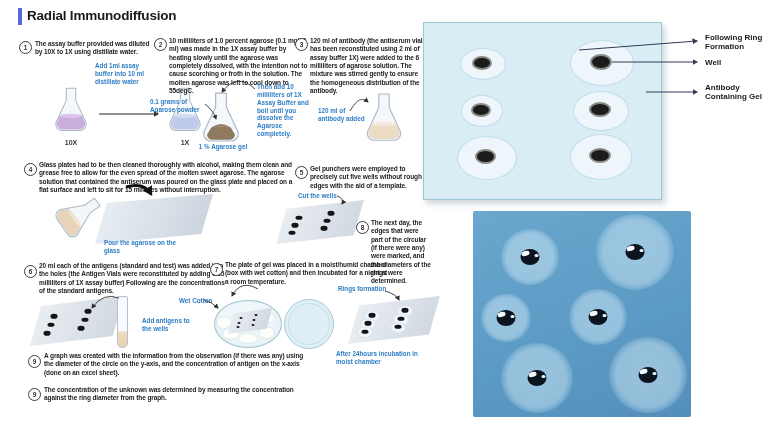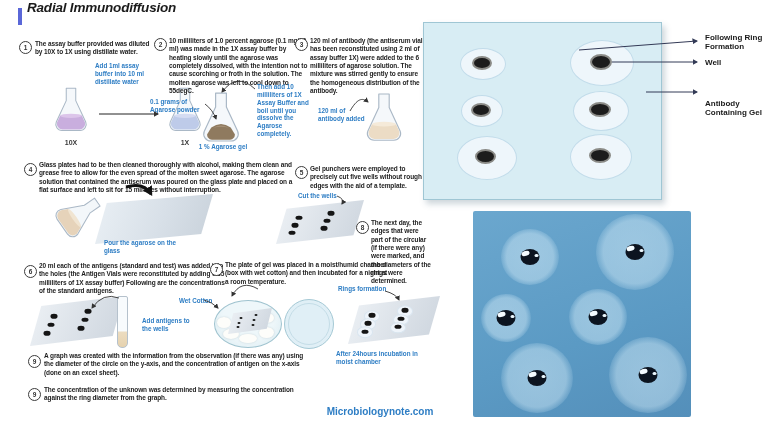--- a/index.html
+++ b/index.html
@@ -46,21 +46,21 @@
   .pwell .hl2{position:absolute;right:1.5px;top:5px;width:3.5px;height:3px;border-radius:50%;background:#eaf6fc;}
   .footer{font-size:10px;font-weight:700;color:#2d7dc4;text-align:center;}
   svg.overlay{position:absolute;left:0;top:0;pointer-events:none;}
 </style>
 </head>
 <body>
 
 <div id="canvas">
 
   <div class="abs title-bar" style="left:18px;top:8px;"></div>
-  <div class="abs page-title" style="left:27px;top:0;font-style:italic;">Radial Immunodiffusion</div>
+  <div class="abs page-title" style="left:27px;top:8px;">Radial Immunodiffusion</div>
 
   <div class="abs ncircle" style="left:19px;top:41px;">1</div>
   <div class="abs stext" style="left:35px;top:40px;width:118px;">The assay buffer provided was diluted by 10X to 1X using distillate water.</div>
   <div class="abs blab" style="left:95px;top:62px;width:58px;">Add 1ml assay buffer into 10 ml distillate water</div>
   <div class="abs" style="left:52px;top:87px;">
     <svg width="38" height="50" viewBox="0 0 40 52">
       <path d="M15 1 H25 V14 L35.5 36.5 A6.5 6.5 0 0 1 29.5 45.5 H10.5 A6.5 6.5 0 0 1 4.5 36.5 L15 14 Z" fill="#f5f8fb" stroke="#aab8c6" stroke-width="1.1" stroke-linejoin="round"></path>
       <path d="M8.5 30 H31.5 L34.6 36.8 A6 6 0 0 1 29.3 44.4 H10.7 A6 6 0 0 1 5.4 36.8 Z" fill="#c9aede"></path>
       <ellipse cx="20" cy="30" rx="11.5" ry="2.2" fill="#dcc5ea"></ellipse>
     </svg>
@@ -180,38 +180,37 @@
       <div class="pdot" style="left:58%;top:47%;"></div>
       <div class="pdot" style="left:54%;top:64%;"></div>
   </div>
   <div class="abs blab" style="left:336px;top:350px;width:100px;">After 24hours incubation in moist chamber</div>
 
   <div class="abs ncircle" style="left:28px;top:355px;">9</div>
   <div class="abs stext" style="left:44px;top:352px;width:268px;">A graph was created with the information from the observation (if there was any) using the diameter of the circle on the y-axis, and the concentration of antigen on the x-axis (done on an excel sheet).</div>
   <div class="abs ncircle" style="left:28px;top:388px;">9</div>
   <div class="abs stext" style="left:44px;top:386px;width:265px;">The concentration of the unknown was determined by measuring the concentration against the ring diameter from the graph.</div>
 
-  <div class="abs footer" style="left:290px;top:406px;width:180px;">Microbiologynote.com</div>
 
   <div class="abs gel-rect" style="left:423px;top:22px;width:237px;height:176px;"></div>
   <div class="abs halo" style="left:460px;top:48px;width:44px;height:30px;"></div>
   <div class="abs dwell" style="left:472px;top:56px;width:20px;height:14px;"></div>
   <div class="abs halo" style="left:570px;top:40px;width:62px;height:44px;"></div>
   <div class="abs dwell" style="left:590px;top:54px;width:22px;height:16px;"></div>
   <div class="abs halo" style="left:461px;top:95px;width:40px;height:30px;"></div>
   <div class="abs dwell" style="left:471px;top:103px;width:20px;height:14px;"></div>
   <div class="abs halo" style="left:573px;top:91px;width:54px;height:38px;"></div>
   <div class="abs dwell" style="left:589px;top:102px;width:22px;height:15px;"></div>
   <div class="abs halo" style="left:457px;top:136px;width:58px;height:42px;"></div>
   <div class="abs dwell" style="left:475px;top:149px;width:21px;height:15px;"></div>
   <div class="abs halo" style="left:570px;top:134px;width:60px;height:44px;"></div>
   <div class="abs dwell" style="left:589px;top:148px;width:22px;height:15px;"></div>
   <div class="abs rlabel" style="left:705px;top:33px;width:60px;">Following Ring Formation</div>
   <div class="abs rlabel" style="left:705px;top:58px;width:60px;">Well</div>
-  <div class="abs rlabel" style="left:705px;top:99px;width:62px;">Antibody Containing Gel</div>
+  <div class="abs rlabel" style="left:705px;top:83px;width:62px;">Antibody Containing Gel</div>
 
   <div class="abs photo" style="left:473px;top:211px;width:218px;height:206px;">
     <div class="pring" style="left:57px;top:46px;width:58px;height:56px;"></div>
     <div class="pwell" style="left:57px;top:46px;">
         <i class="hl1"></i>
         <i class="hl2"></i>
       </div>
     <div class="pring" style="left:162px;top:41px;width:78px;height:76px;"></div>
     <div class="pwell" style="left:162px;top:41px;">
         <i class="hl1"></i>

